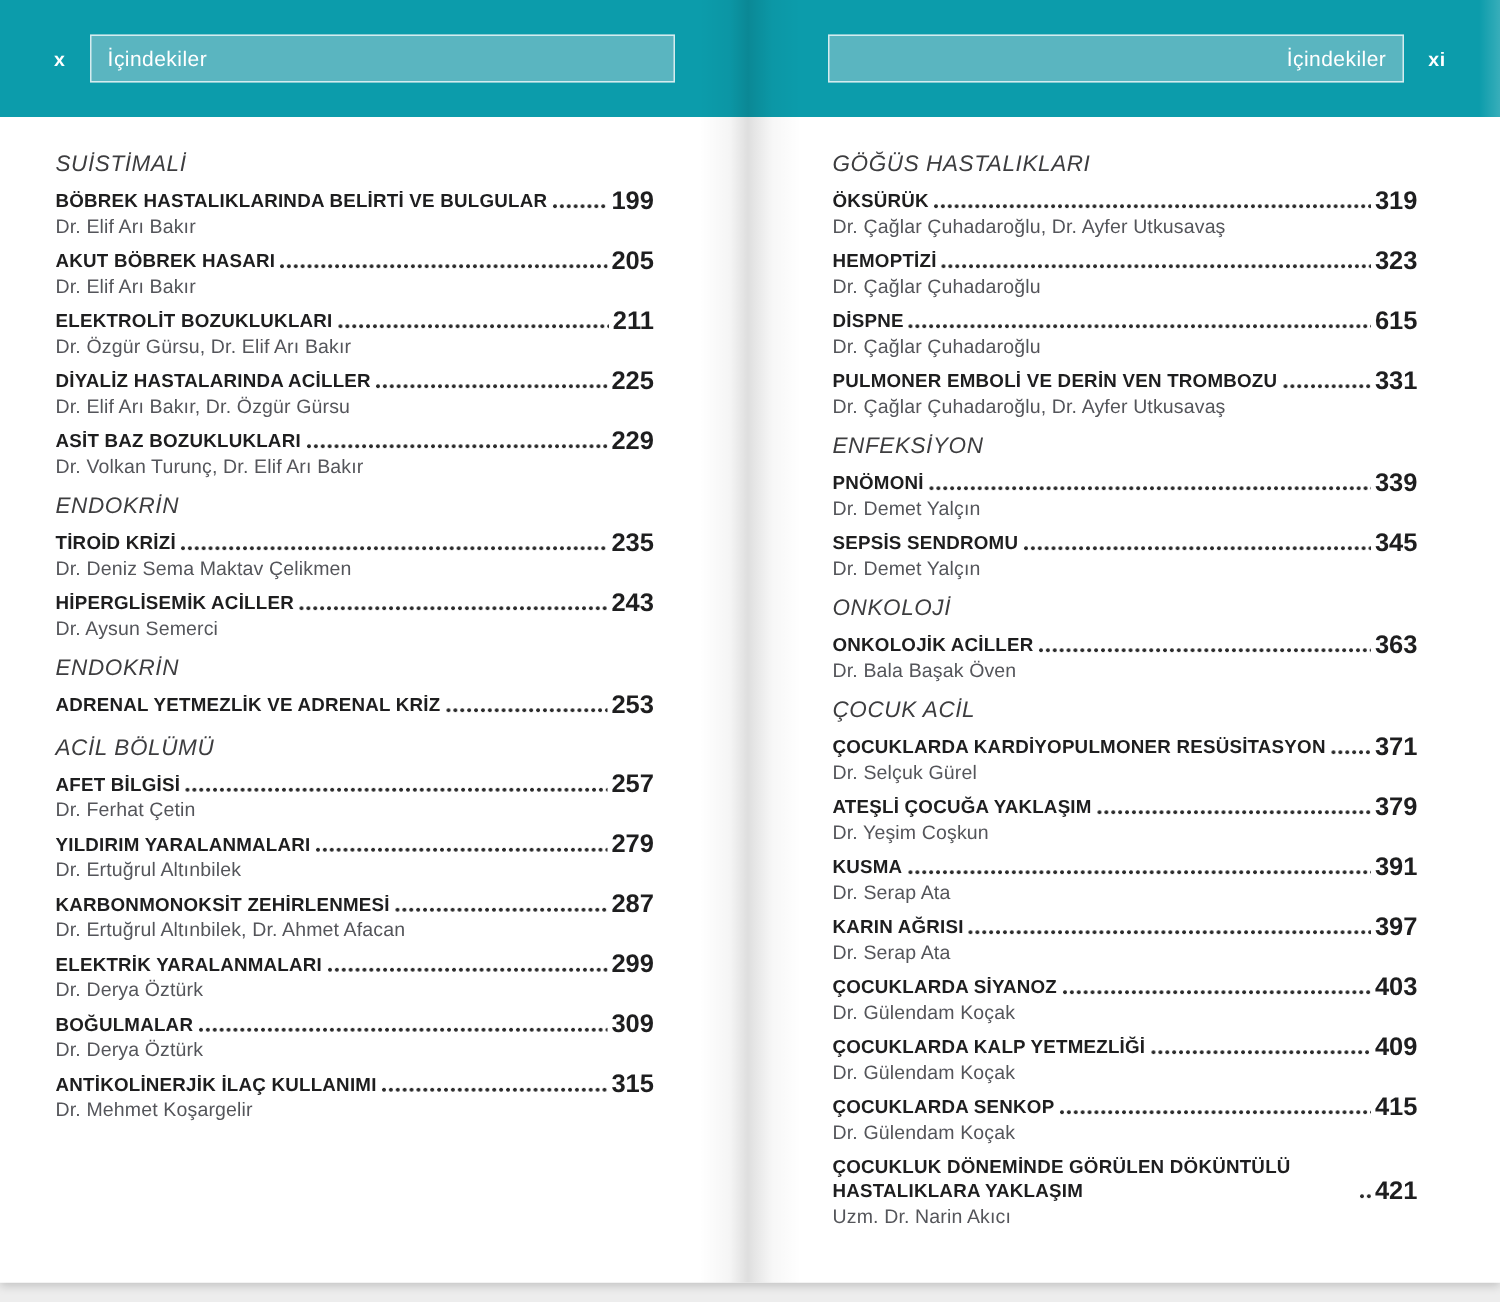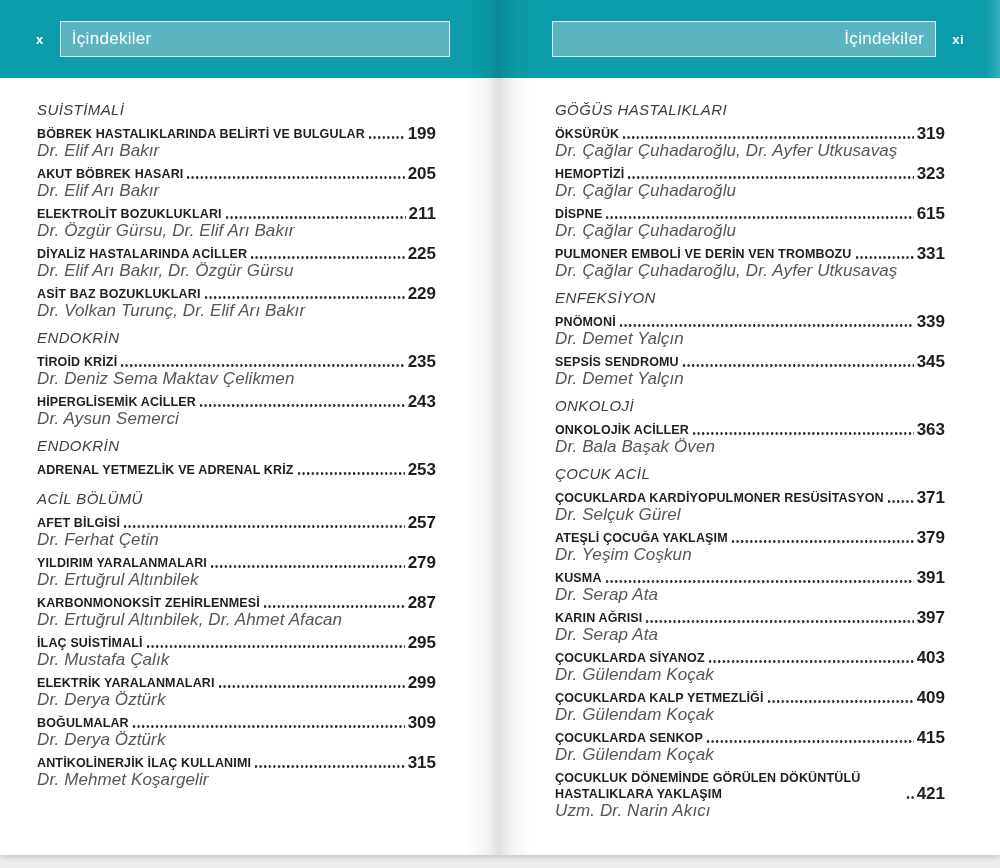--- a/index.html
+++ b/index.html
@@ -27,21 +27,21 @@
   .page-header.right{padding:0 36px 0 52px;}
   .folio{
     color:#ffffff;font-weight:bold;font-size:13px;letter-spacing:.5px;
     flex:0 0 auto;
   }
   .title-box{
     flex:1 1 auto;
     background:#5ab5c0;
     border:1px solid #d5ecef;
     color:#ffffff;
-    font-size:17px;letter-spacing:.3px;
+    font-size:14px;letter-spacing:.3px;
     padding:7px 11px;box-sizing:border-box;
     white-space:nowrap;overflow:hidden;
   }
   .page-header.left .title-box{margin-left:16px;text-align:left;}
   .page-header.right .title-box{margin-right:16px;text-align:right;}
   
   .content{
     padding-top:11px;box-sizing:border-box;
   }
   .page.left .content{padding-left:37px;padding-right:64px;}
@@ -65,21 +65,21 @@
     flex:1 1 8px;min-width:8px;height:5px;
     margin:0 3px 2px 3px;align-self:flex-end;
     background-image:radial-gradient(circle at 2px 2.5px,#2c2c2c 1.1px,transparent 1.45px);
     background-size:4.6px 5px;background-repeat:repeat-x;background-position:left bottom;
   }
   .entry-page{
     font-weight:bold;font-size:17px;line-height:16px;color:#1e1e1f;
     flex:0 0 auto;
   }
   .entry-authors{
-    font-style:italic;font-size:17px;line-height:13px;color:#54555a;
+    font-size:13px;line-height:13px;color:#54555a;
     letter-spacing:.1px;
   }
   
   .gutter-shadow{
     position:absolute;left:466px;top:0;width:68px;height:855px;
     pointer-events:none;
     background:linear-gradient(to right,
       rgba(0,0,0,0) 0%, rgba(0,0,0,0.04) 30%, rgba(0,0,0,0.13) 48%,
       rgba(0,0,0,0.10) 54%, rgba(0,0,0,0.03) 72%, rgba(0,0,0,0) 100%);
   }
@@ -195,28 +195,20 @@
           <div class="entry">
             <div class="entry-row">
               <span class="entry-title">KARBONMONOKSİT ZEHİRLENMESİ</span>
               <span class="leader"></span>
               <span class="entry-page">287</span>
             </div>
             <div class="entry-authors">Dr. Ertuğrul Altınbilek, Dr. Ahmet Afacan</div>
           </div>
           <div class="entry">
             <div class="entry-row">
-              <span class="entry-title">İLAÇ SUİSTİMALİ</span>
-              <span class="leader"></span>
-              <span class="entry-page">295</span>
-            </div>
-            <div class="entry-authors">Dr. Mustafa Çalık</div>
-          </div>
-          <div class="entry">
-            <div class="entry-row">
               <span class="entry-title">ELEKTRİK YARALANMALARI</span>
               <span class="leader"></span>
               <span class="entry-page">299</span>
             </div>
             <div class="entry-authors">Dr. Derya Öztürk</div>
           </div>
           <div class="entry">
             <div class="entry-row">
               <span class="entry-title">BOĞULMALAR</span>
               <span class="leader"></span>

